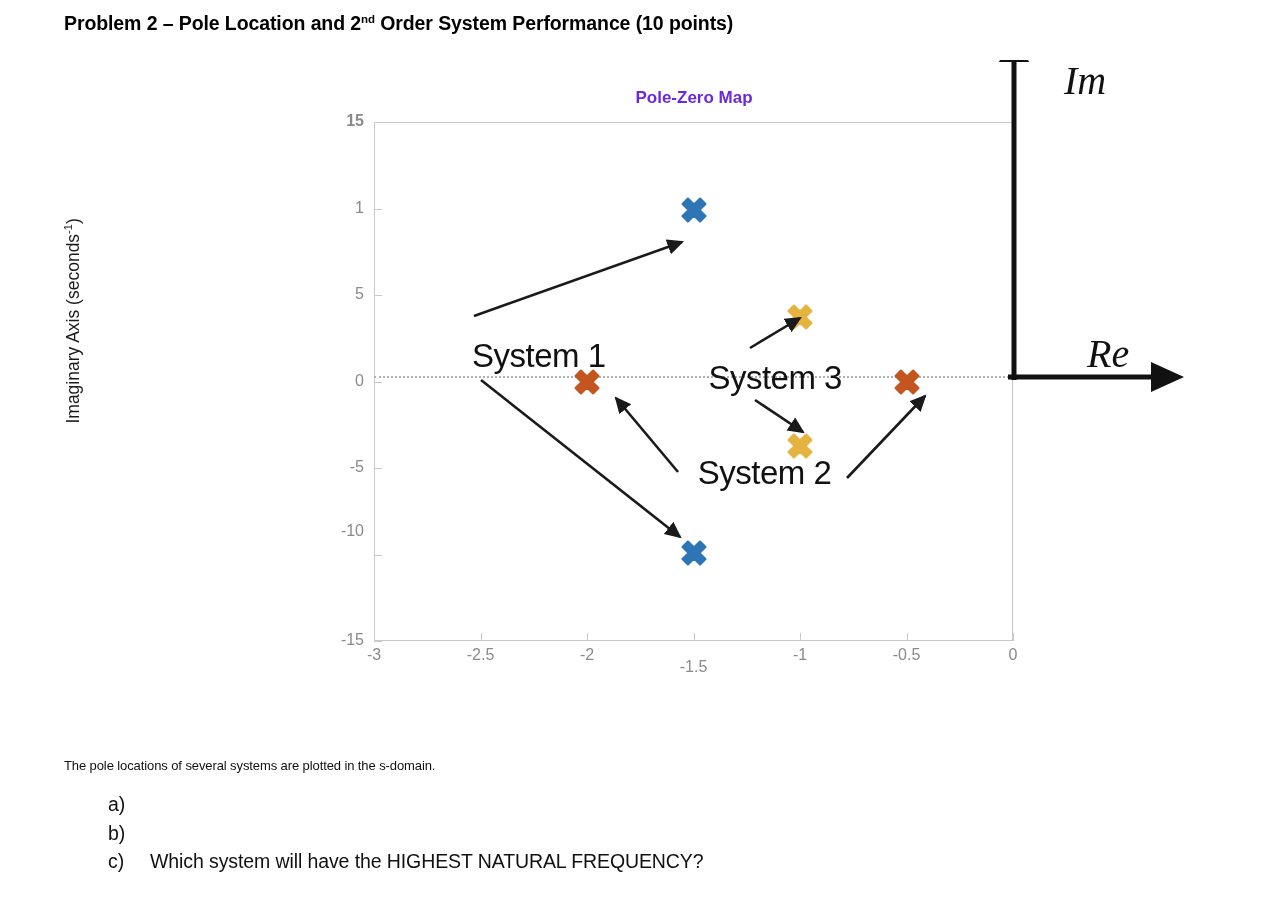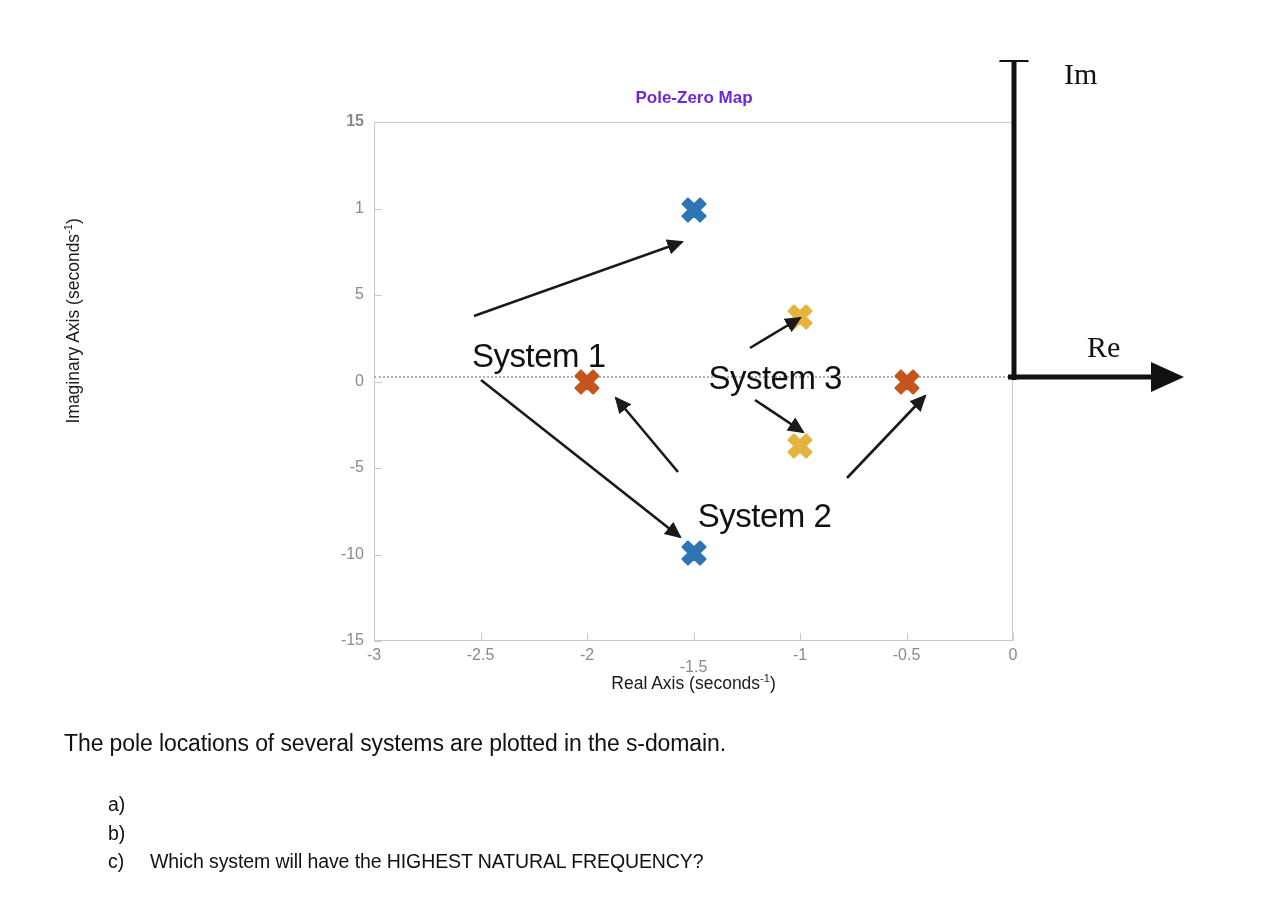--- a/index.html
+++ b/index.html
@@ -74,43 +74,44 @@
     font-family:"Liberation Sans", sans-serif;white-space:nowrap;
     letter-spacing:-0.5px;
   }
 
   
   #overlay{position:absolute;left:0;top:0;width:1262px;height:660px;pointer-events:none;}
 
   
   .axis-italic{
     position:absolute;font-family:"Liberation Serif", serif;
-    font-size:30px;color:#111;
+    font-style:italic;font-size:40px;color:#111;
   }
 
   
   #lead-text{
-    position:absolute;left:64px;top:730px;font-size:23px;color:#111;
+    position:absolute;left:64px;top:758px;font-size:13px;color:#111;
     font-family:"Liberation Sans", sans-serif;letter-spacing:-0.1px;
   }
   #question-list{
     position:absolute;left:108px;top:790px;margin:0;padding:0;list-style:none;
   }
   #question-list li{
     font-size:19.5px;color:#111;line-height:28.5px;
     font-family:"Liberation Sans", sans-serif;letter-spacing:-0.1px;
     display:flex;gap:0;
   }
   #question-list li .marker-txt{display:inline-block;width:42px;flex:0 0 42px;}
 </style>
 </head>
 <body>
 
 <div class="page">
 
+  <div id="problem-title"><span>Problem 2 – Pole Location and 2</span><sup>nd</sup><span> Order System Performance (10 points)</span></div>
 
   <div id="figure">
 
     <div id="chart-title">Pole-Zero Map</div>
 
     <div id="plot-box"></div>
     <div id="zero-line"></div>
 
     <div class="ytick-mark" style="top:62px;"></div>
     <div class="ytick-mark" style="top:148.5px;"></div>
@@ -118,42 +119,41 @@
     <div class="ytick-mark" style="top:321.5px;"></div>
     <div class="ytick-mark" style="top:408px;"></div>
     <div class="ytick-mark" style="top:494.5px;"></div>
     <div class="ytick-mark" style="top:581px;"></div>
 
     <div class="ytick-lab" style="left:304px;top:52px;font-weight:bold;">15</div>
     <div class="ytick-lab" style="left:304px;top:138.5px;">1</div>
     <div class="ytick-lab" style="left:304px;top:225px;">5</div>
     <div class="ytick-lab" style="left:304px;top:311.5px;">0</div>
     <div class="ytick-lab" style="left:304px;top:398px;">-5</div>
-    <div class="ytick-lab" style="left:304px;top:485px;">-10</div>
+    <div class="ytick-lab" style="left:304px;top:462px;">-10</div>
     <div class="ytick-lab" style="left:304px;top:571px;">-15</div>
 
     <div class="xtick-mark" style="left:374px;"></div>
     <div class="xtick-mark" style="left:480.5px;"></div>
     <div class="xtick-mark" style="left:587px;"></div>
     <div class="xtick-mark" style="left:693.5px;"></div>
     <div class="xtick-mark" style="left:800px;"></div>
     <div class="xtick-mark" style="left:906.5px;"></div>
     <div class="xtick-mark" style="left:1013px;"></div>
 
     <div class="xtick-lab" style="left:339px;top:586px;">-3</div>
     <div class="xtick-lab" style="left:445.5px;top:586px;">-2.5</div>
     <div class="xtick-lab" style="left:552px;top:586px;">-2</div>
     <div class="xtick-lab" style="left:658.5px;top:598px;">-1.5</div>
     <div class="xtick-lab" style="left:765px;top:586px;">-1</div>
     <div class="xtick-lab" style="left:871.5px;top:586px;">-0.5</div>
     <div class="xtick-lab" style="left:978px;top:586px;">0</div>
 
     <div id="ylabel"><span>Imaginary Axis (seconds</span><span class="sup">-1</span><span>)</span></div>
 
-    <div id="xlabel"><span>Real Axis (seconds</span><span class="sup">-1</span><span>)</span></div>
 
     <div id="markers-layer">
         <div class="marker" style="left: 693.5px; top: 150.23px;">
           <svg viewBox="0 0 30 30" aria-hidden="true">
             <g transform="rotate(45 15 15)">
               <path d="M11.2,2.6 h7.6 v8.6 h8.6 v7.6 h-8.6 v8.6 h-7.6 v-8.6 h-8.6 v-7.6 h8.6 z" fill="#2E75B6" stroke="#2E75B6" stroke-width="2.2" stroke-linejoin="round"></path>
             </g>
           </svg>
         </div>
         <div class="marker" style="left: 693.5px; top: 492.77px;">
@@ -188,21 +188,21 @@
           <svg viewBox="0 0 30 30" aria-hidden="true">
             <g transform="rotate(45 15 15)">
               <path d="M11.2,2.6 h7.6 v8.6 h8.6 v7.6 h-8.6 v8.6 h-7.6 v-8.6 h-8.6 v-7.6 h8.6 z" fill="#E5B33F" stroke="#E5B33F" stroke-width="2.2" stroke-linejoin="round"></path>
             </g>
           </svg>
         </div>
       </div>
 
     <div id="annotations-layer">
         <div class="sys-label" style="left: 471.98px; top: 276.74px;">System 1</div>
-        <div class="sys-label" style="left: 697.76px; top: 394.38px; margin-top: 43px;">System 2</div>
+        <div class="sys-label" style="left: 697.76px; top: 394.38px;">System 2</div>
         <div class="sys-label" style="left: 708.41px; top: 299.23px;">System 3</div>
       </div>
 
     <svg id="overlay" viewBox="0 0 1262 660">
       <defs>
         <marker id="ah" markerWidth="7" markerHeight="7" refX="5.6" refY="3" orient="auto">
           <path d="M0,0 L6.4,3 L0,6 z" fill="#1a1a1a"></path>
         </marker>
         <marker id="ahBig" markerWidth="7" markerHeight="7" refX="5.4" refY="3" orient="auto">
           <path d="M0,0 L6.6,3 L0,6 z" fill="#111"></path>

